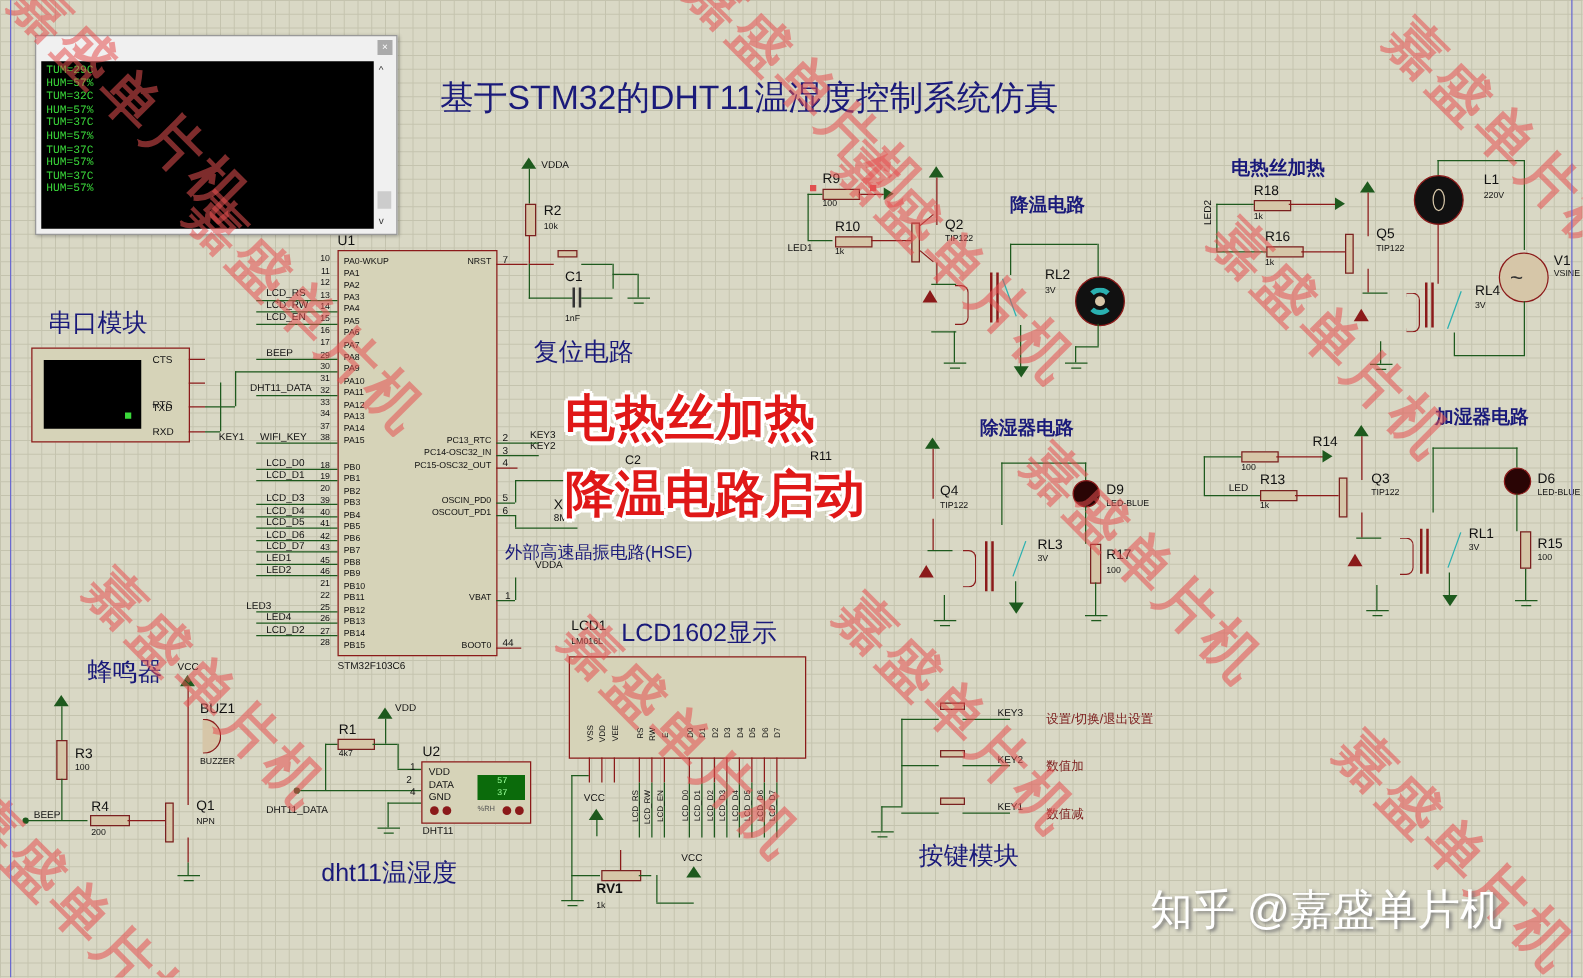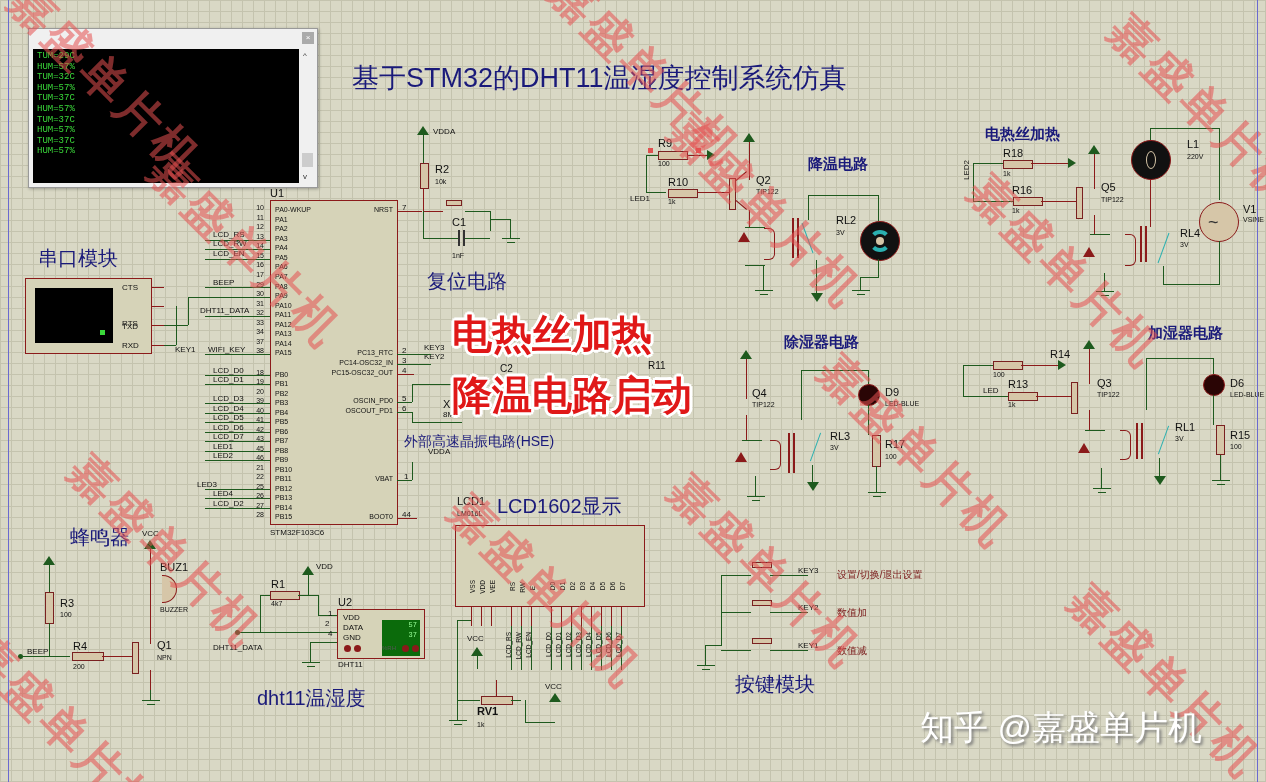--- a/index.html
+++ b/index.html
@@ -44,21 +44,21 @@
   #serial .scr{position:absolute;left:9px;top:9px;width:78px;height:55px;background:#000;}
 
   
   #lcd{position:absolute;left:455px;top:525px;width:188px;height:80px;background:#d6d3b8;border:1px solid #8b1a1a;}
   #lcd .panel{position:absolute;left:8px;top:7px;width:170px;height:42px;background:#b4c63a;border:1px solid #666;}
   #lcd .row{font-family:"Liberation Mono",monospace;font-size:15px;color:#1a1a1a;letter-spacing:1px;padding-left:6px;line-height:19px;}
   .lcdpin{position:absolute;font-size:6.5px;color:#111;writing-mode:vertical-rl;transform:rotate(180deg);}
 
   
   #dht{position:absolute;left:337px;top:609px;width:86px;height:48px;background:#d6d3b8;border:1px solid #8b1a1a;}
-  #dht .disp{position:absolute;left:44px;top:10px;width:38px;height:36px;background:#0b6b0b;color:#9f9;font-family:"Liberation Mono",monospace;font-size:7px;text-align:right;padding-right:3px;line-height:10px;box-sizing:border-box;}
+  #dht .disp{position:absolute;left:44px;top:10px;width:38px;height:20px;background:#0b6b0b;color:#9f9;font-family:"Liberation Mono",monospace;font-size:7px;text-align:right;padding-right:14px;line-height:10px;box-sizing:border-box;}
 
   
   .overlay-text{position:absolute;color:#e01818;font-weight:bold;font-size:40px;white-space:nowrap;
     text-shadow: 3px 0 #fff,-3px 0 #fff,0 3px #fff,0 -3px #fff,2px 2px #fff,-2px -2px #fff,2px -2px #fff,-2px 2px #fff;}
   .watermark{position:absolute;color:rgba(230,80,80,0.55);font-size:46px;font-weight:bold;transform:rotate(45deg);white-space:nowrap;pointer-events:none;letter-spacing:4px;}
   .zhihu{position:absolute;left:920px;top:705px;font-size:34px;color:#fff;text-shadow:2px 2px 3px #777;white-space:nowrap;}
 
   .circle{position:absolute;border-radius:50%;}
   .gnd{position:absolute;width:18px;height:8px;}
   .gnd::before{content:"";position:absolute;left:0;top:0;width:18px;height:1px;background:#1e5a1e;}

